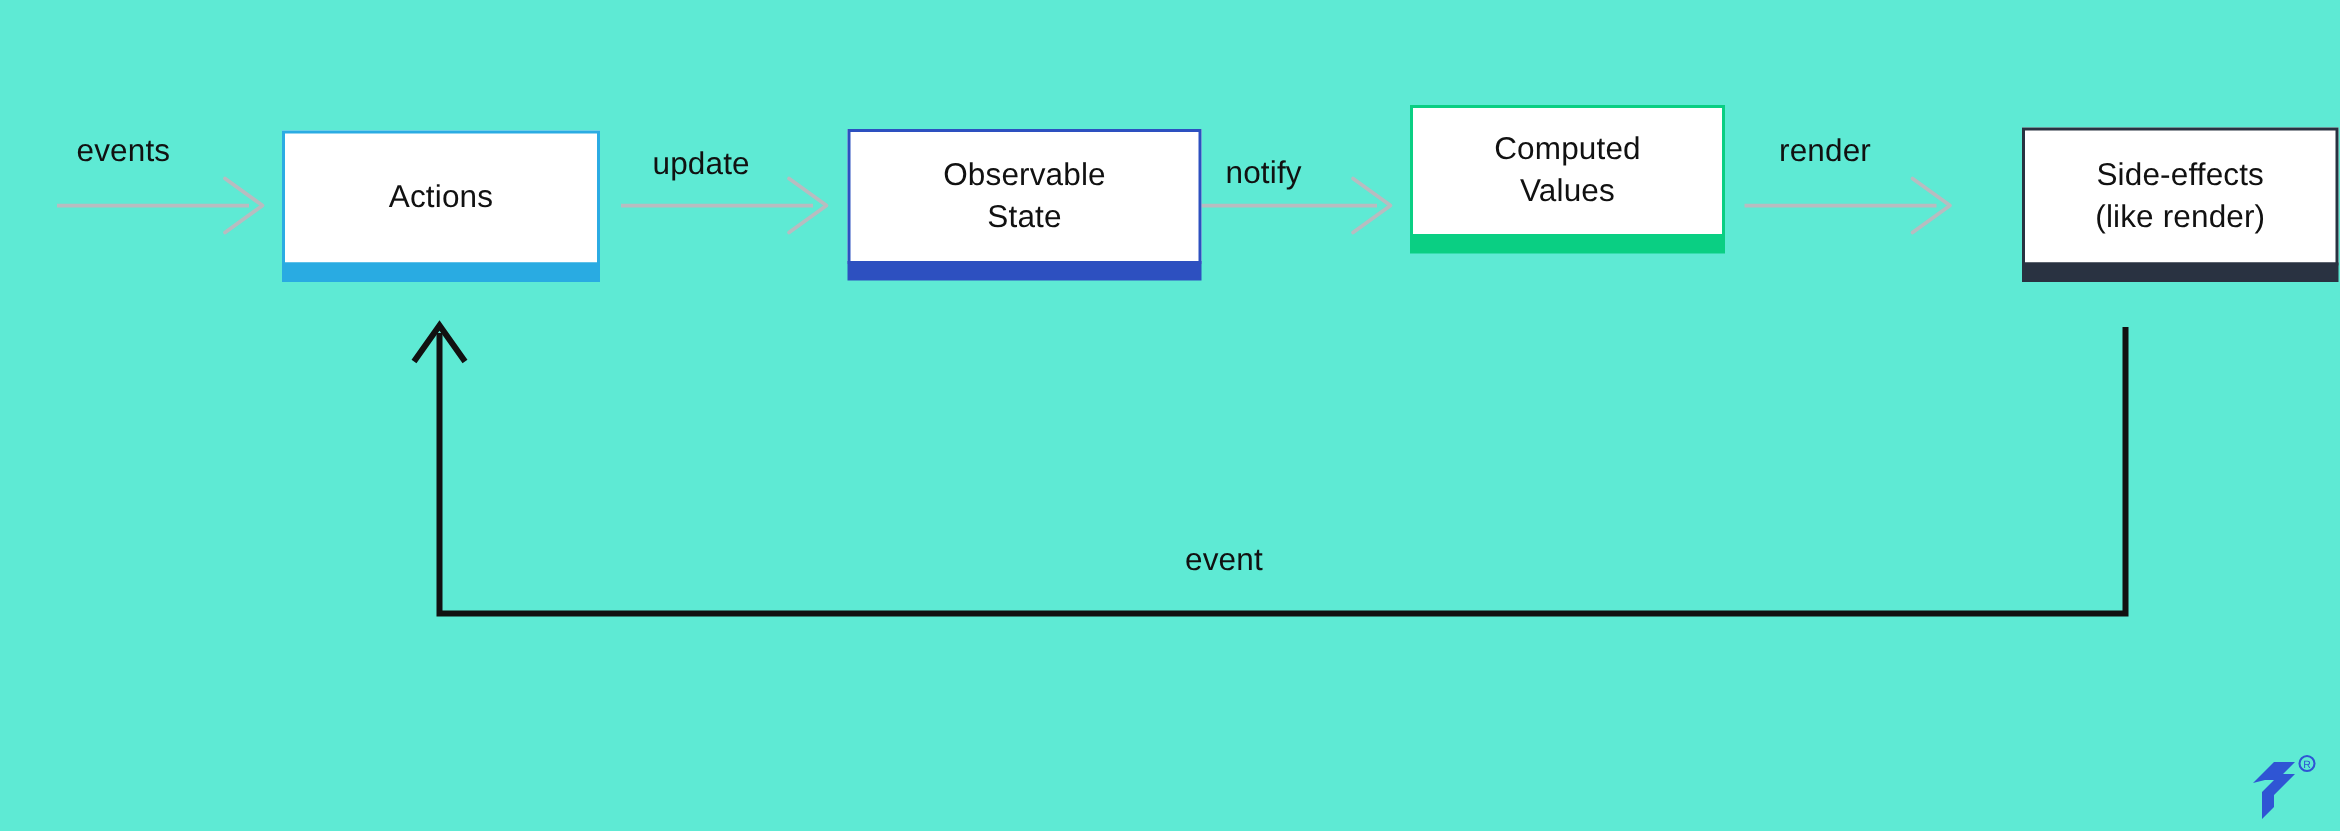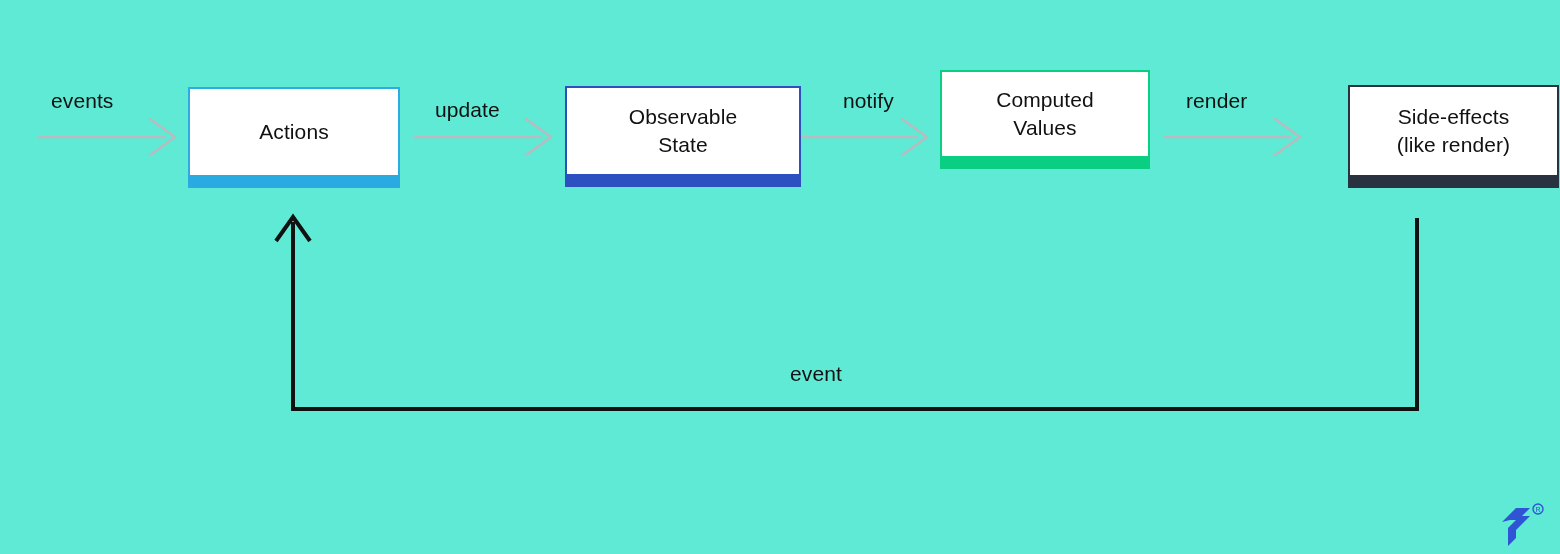--- a/index.html
+++ b/index.html
@@ -111,21 +111,21 @@
     </svg>
   </div>
   <div class="arrow-label" style="left:435px; top:98px;">update</div>
 
   <div class="arrow" style="left:790px; top:115px; width:140px;">
     <svg width="140" height="44" viewBox="0 0 140 44">
       <path d="M 0 22 L 128 22" stroke="#B8BCC0" stroke-width="2.5" fill="none"></path>
       <path d="M 112 4 L 137 22 L 112 40" stroke="#B8BCC0" stroke-width="2.5" fill="none" stroke-linecap="round" stroke-linejoin="round"></path>
     </svg>
   </div>
-  <div class="arrow-label" style="left:817px; top:89px;margin-left:26px;">notify</div>
+  <div class="arrow-label" style="left:817px; top:104px;">notify</div>
 
   <div class="arrow" style="left:1163px; top:115px; width:140px;">
     <svg width="140" height="44" viewBox="0 0 140 44">
       <path d="M 0 22 L 128 22" stroke="#B8BCC0" stroke-width="2.5" fill="none"></path>
       <path d="M 112 4 L 137 22 L 112 40" stroke="#B8BCC0" stroke-width="2.5" fill="none" stroke-linecap="round" stroke-linejoin="round"></path>
     </svg>
   </div>
   <div class="arrow-label" style="left:1186px; top:89px;">render</div>
 
   <div class="node" style="left:188px; top:87px; width:212px; height:90px; border-color:#2BACE3;">

